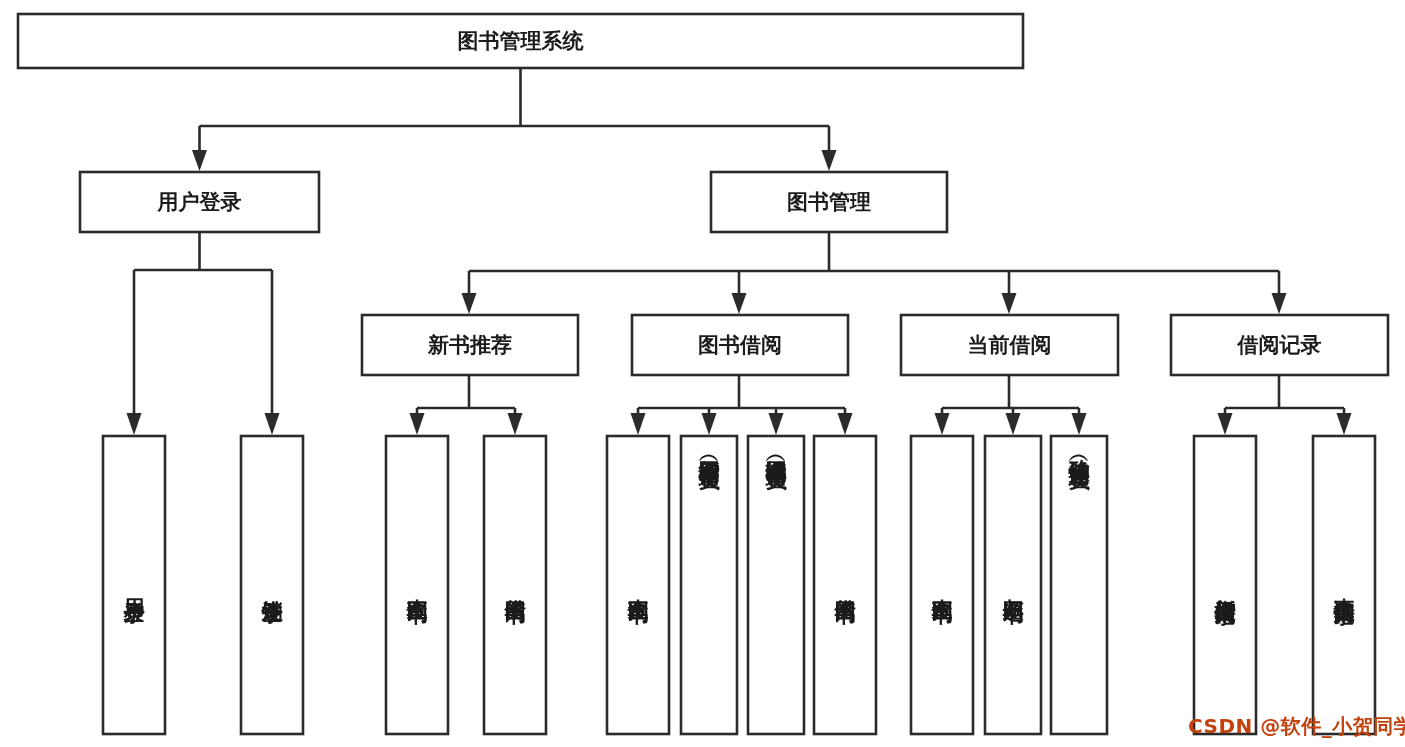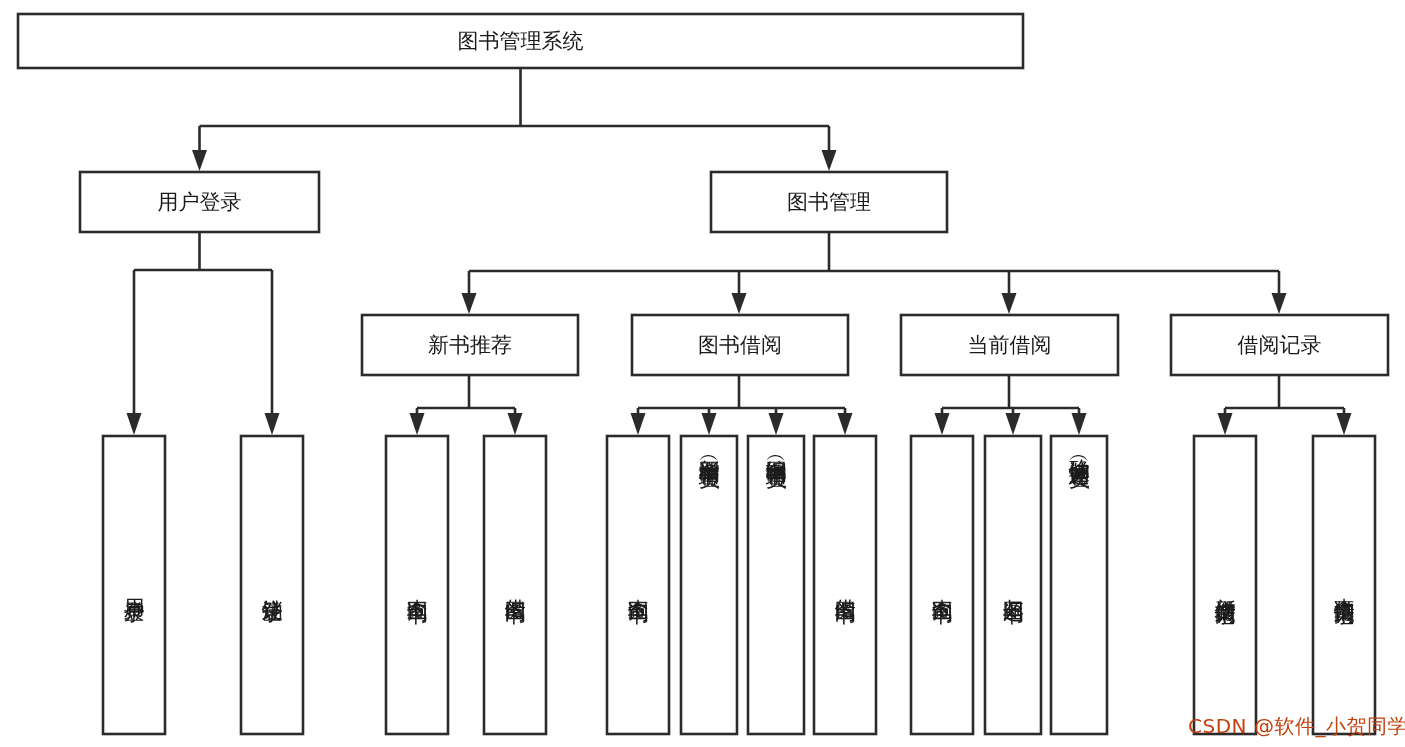--- a/index.html
+++ b/index.html
@@ -11,20 +11,21 @@
     width: 1405px;
     height: 747px;
     font-family: "DejaVu Sans", "Liberation Sans", sans-serif;
     overflow: hidden;
     position: relative;
   }
   #diagram-root {
     position: relative;
     width: 1405px;
     height: 747px;
+    font-weight: bold;
   }
   svg.flow {
     position: absolute;
     top: 0;
     left: 0;
     width: 1405px;
     height: 747px;
   }
   .node-box {
     fill: #ffffff;

